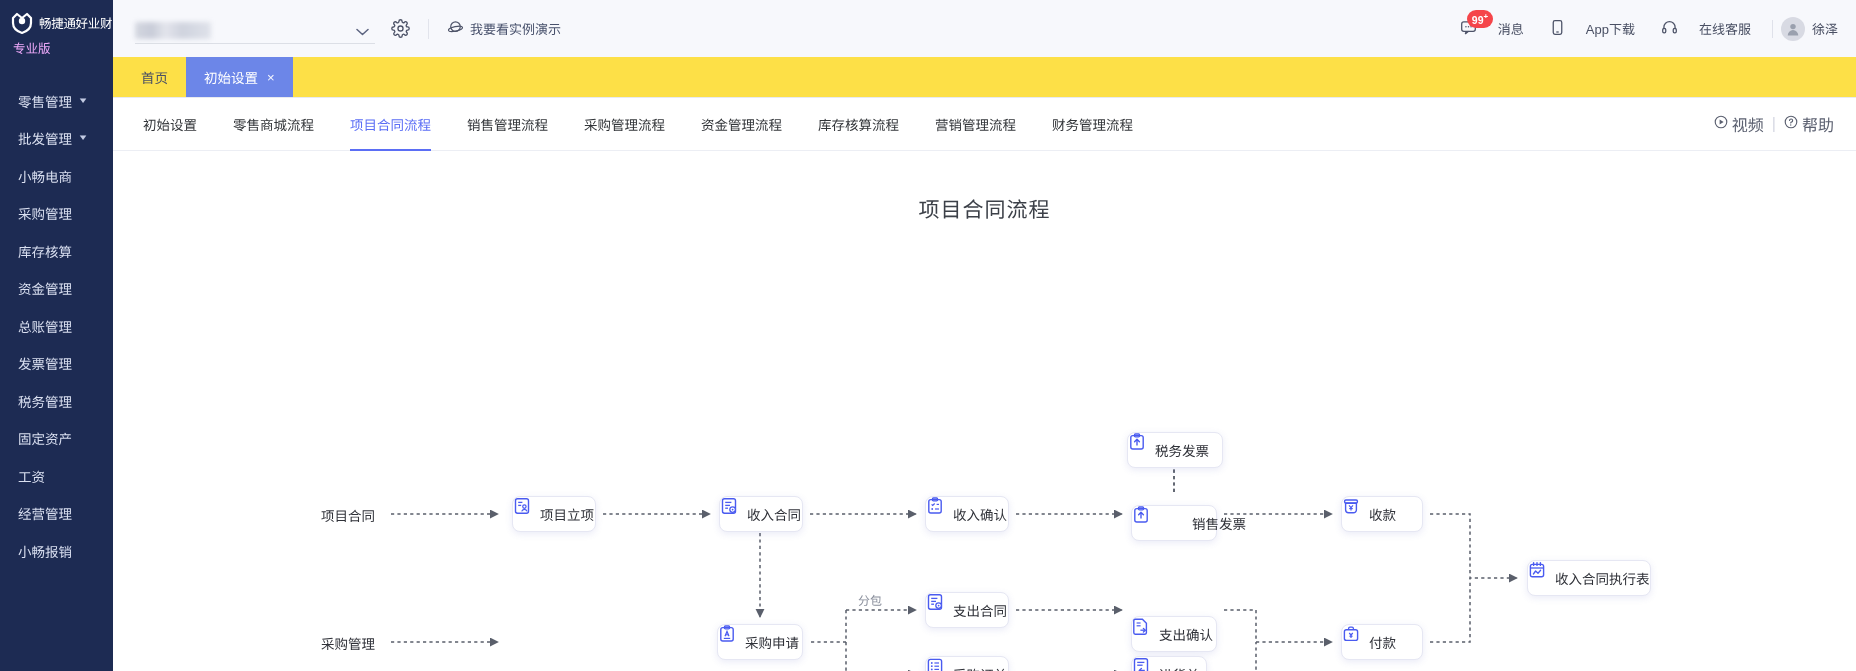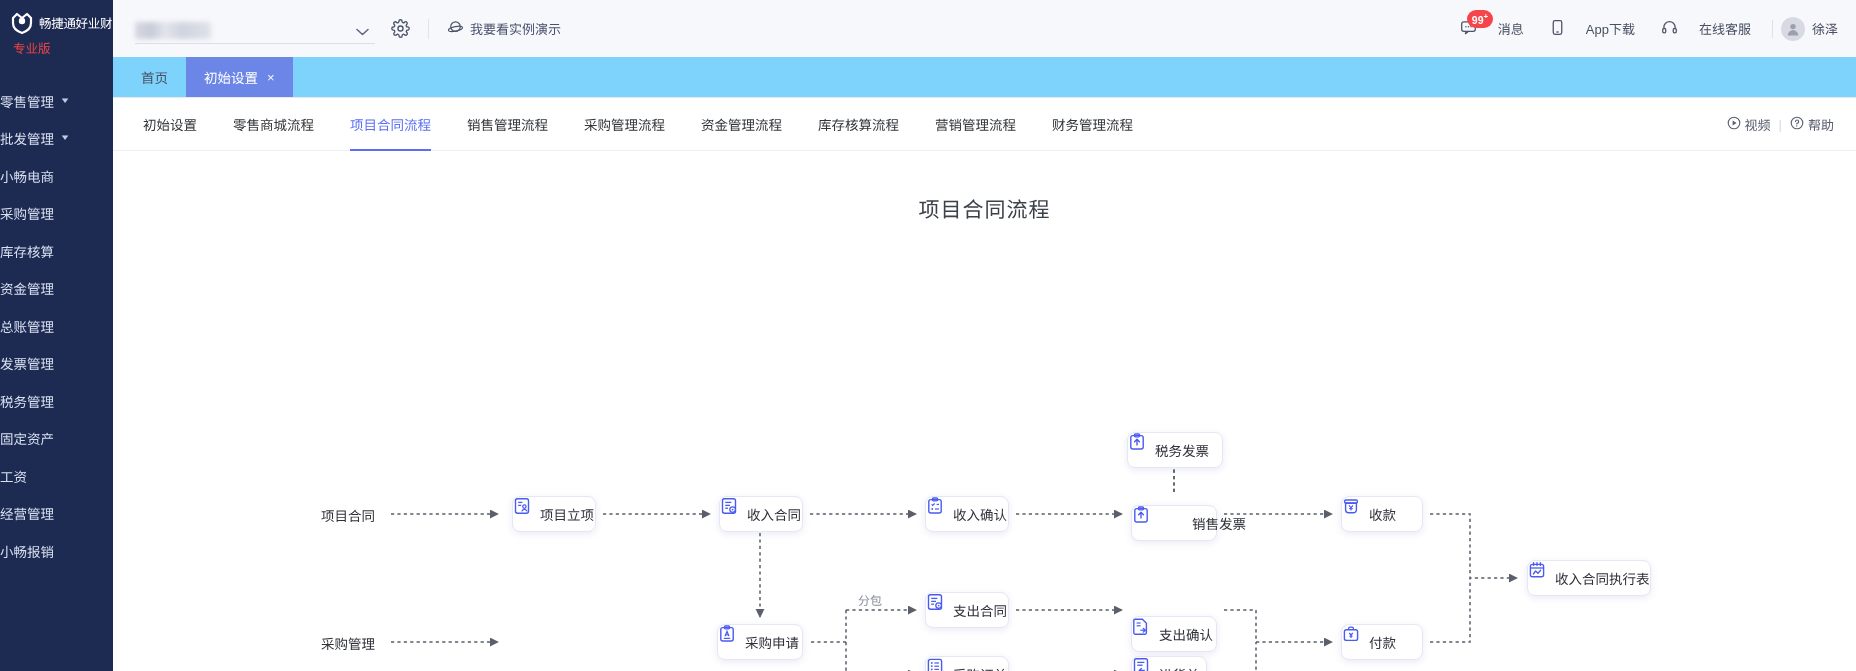--- a/index.html
+++ b/index.html
@@ -28,26 +28,27 @@
   .brand-row { display: flex; align-items: center; gap: 4px; }
   .logo-mark {
     width: 26px; height: 26px; flex: 0 0 26px;
     display: flex; align-items: center; justify-content: center;
   }
   .brand-name {
     color: #ffffff; font-size: 12.5px; letter-spacing: -0.3px;
     white-space: nowrap; overflow: hidden;
   }
   .brand-sub {
-    color: #ef4444; font-size: 12.5px; margin: 3px 0 0 4px; letter-spacing: 0px;
+    color: #f0abfc; font-size: 12.5px; margin: 3px 0 0 4px; letter-spacing: 0px;
   }
   .nav { padding-top: 8px; }
   .nav-item {
     height: 37.5px;
     display: flex; align-items: center;
+    padding-left: 18px;
     color: #d9dff0;
     font-size: 13.5px;
     cursor: pointer;
     white-space: nowrap;
   }
   .nav-caret {
     margin-left: 7px; font-size: 8px; color: #c3cbe3; line-height: 1;
     transform: scaleX(1.4);
   }
 
@@ -101,21 +102,21 @@
   .tr-sep { width: 1px; height: 18px; background: #dfe1ea; margin: 0 8px; }
   .avatar {
     width: 24px; height: 24px; border-radius: 50%;
     background: #d8dae3; display: flex; align-items: center; justify-content: center;
     margin-right: 7px;
   }
   .user-name { color: #4a5064; font-size: 13px; }
 
   
   .tabstrip {
-    height: 41px; background: #7dd3fc;
+    height: 41px; background: #fde047;
     display: flex; align-items: stretch;
     border-bottom: 1px solid #e8eaf0;
     padding-left: 10px;
   }
   .tab {
     display: flex; align-items: center; justify-content: center;
     padding: 0 18px; font-size: 13.5px; color: #4a5064; cursor: pointer;
     position: relative;
   }
   .tab.active { background: #6c86e8; color: #fff; }
@@ -135,21 +136,21 @@
     height: 53px; display: flex; align-items: center;
     position: relative; white-space: nowrap;
   }
   .subtab.active { color: #5b6ef5; }
   .subtab.active::after {
     content: ""; position: absolute; left: 0; right: 0; bottom: 0;
     height: 2px; background: #5b6ef5;
   }
   .subtabs-right {
     margin-left: auto; display: flex; align-items: center;
-    font-size: 13px; color: #5b6070; gap: 0px; white-space: nowrap;
+    font-size: 16px; color: #5b6070; gap: 0px; white-space: nowrap;
   }
   .srl { display: flex; align-items: center; gap: 4px; cursor: pointer; }
   .srl-sep { margin: 0 8px; color: #d5d8e2; }
 
   
   .canvas { flex: 1; position: relative; background: #fff; overflow: hidden; }
   .flow-title {
     position: absolute; left: 0; right: 0; top: 42px;
     text-align: center; font-size: 21px; color: #3c4048; letter-spacing: 1px;
   }

